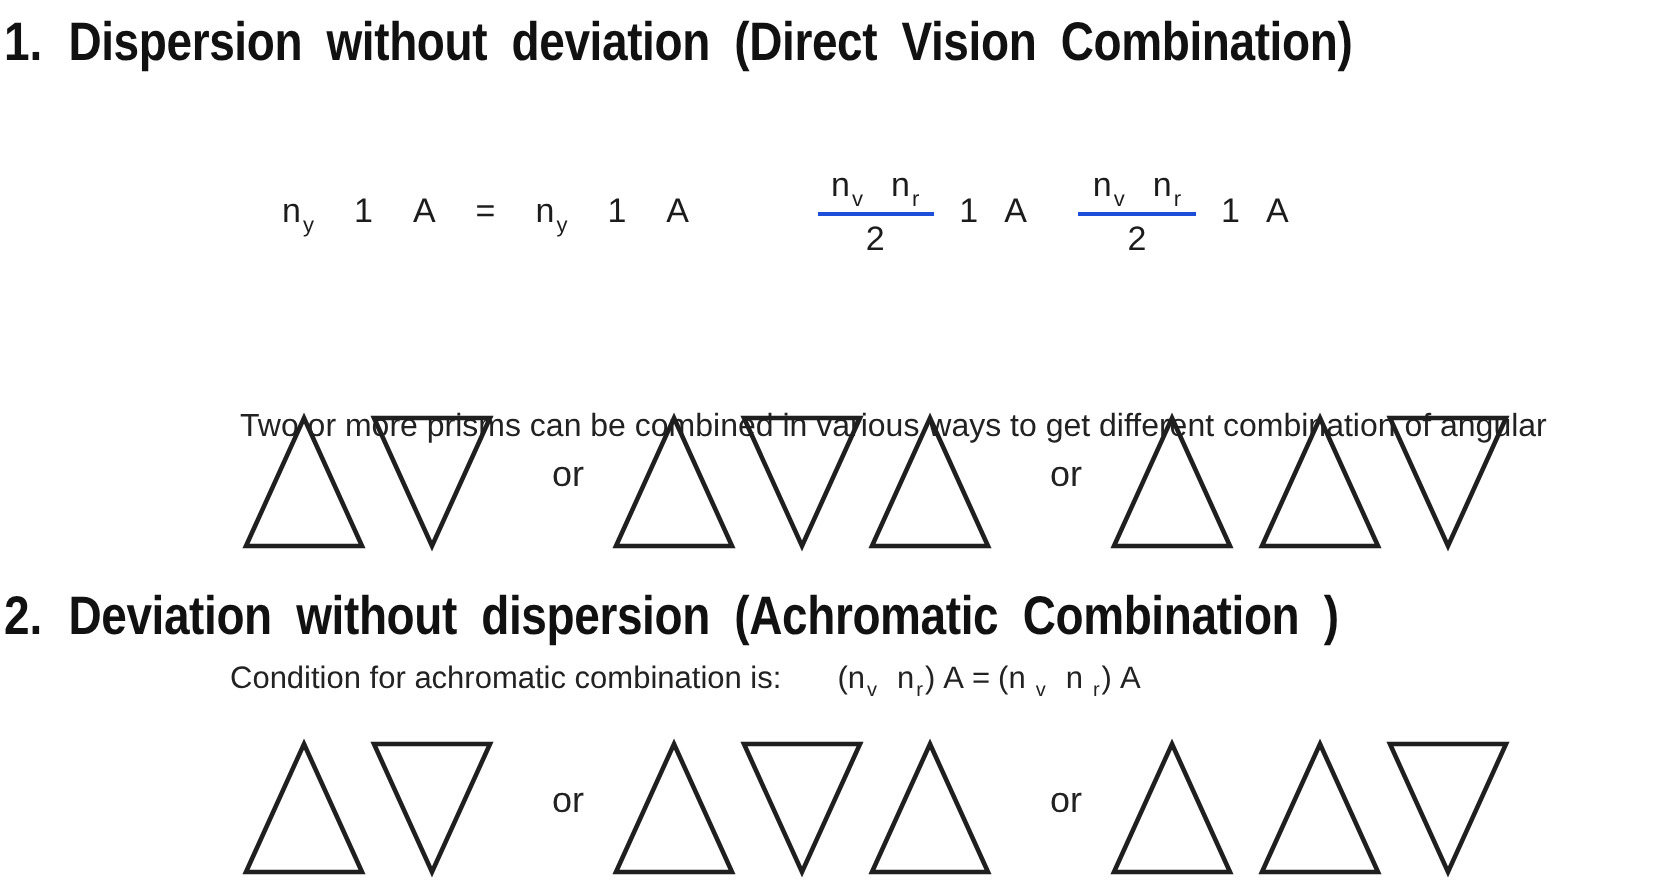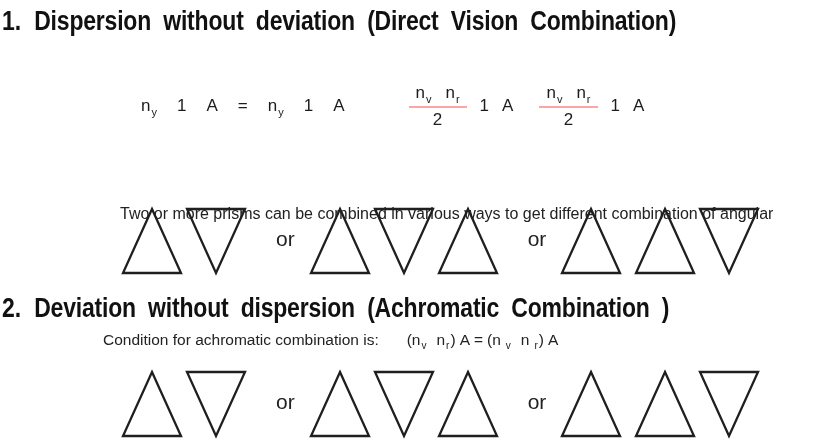--- a/index.html
+++ b/index.html
@@ -60,21 +60,21 @@
   .sub {
     font-size: 11px;
     position: relative;
     top: 5px;
     margin-left: 1px;
   }
   .frac { display: inline-flex; flex-direction: column; align-items: center; }
   .frac .num-line {
     display: inline-block;
     padding: 0 7px 3px 7px;
-    border-bottom: 2px solid #fca5a5;
+    border-bottom: 2px solid #1d4ed8;
     white-space: nowrap;
     text-align: right;
   }
   .frac .num-line .second { margin-left: 14px; }
   .frac .den { padding-top: 2px; }
 
   
   .cond-line {
     display: flex;
     align-items: baseline;
@@ -92,21 +92,21 @@
   .cond-formula .csub.wide { margin-left: 5px; }
   .gap9 { display: inline-block; width: 9px; }
   .gap4 { display: inline-block; width: 4px; }
 
   
   .prism-row { display: flex; align-items: flex-start; }
   .pgroup { display: inline-flex; align-items: flex-start; }
   .tri { display: block; }
   .tri-gap { margin-left: 10px; }
   .or {
-    font-size: 21px;
+    font-size: 18px;
     color: #222;
     margin: 22px 13px 0 28px;
     line-height: 1;
   }
 </style>
 </head>
 <body>
 
 <div class="page">
 
@@ -187,21 +187,21 @@
           <polygon points="3,3 61,3 32,67" fill="none" stroke="#1f1f1f" stroke-width="2.3"></polygon>
         </svg>
       </div>
     </div>
 
   <div class="abs heading" style="left:2px; top:292px;">
     <span class="num">2.</span>
     <span>Deviation without dispersion (Achromatic Combination )</span>
   </div>
 
-  <div class="abs cond-line" style="left:103px; top:331px;">
+  <div class="abs cond-line" style="left:115px; top:331px;">
     <span>Condition for achromatic combination is:</span>
     <span class="cond-formula"><span>(</span><span>n</span><span class="csub">v</span><span class="gap9"></span><span>n</span><span class="csub">r</span><span>)</span><span class="gap4"></span><span>A</span><span class="gap4"></span><span>=</span><span class="gap4"></span><span>(</span><span>n</span><span class="csub wide">v</span><span class="gap9"></span><span>n</span><span class="csub wide">r</span><span>)</span><span class="gap4"></span><span>A</span></span>
   </div>
 
   <div class="abs prism-row" style="left:120px; top:369px;">
       <div class="pgroup">
         <svg width="64" height="70" viewBox="0 0 64 70" class="tri">
           <polygon points="32,3 61,67 3,67" fill="none" stroke="#1f1f1f" stroke-width="2.3"></polygon>
         </svg>
         <svg width="64" height="70" viewBox="0 0 64 70" class="tri">

